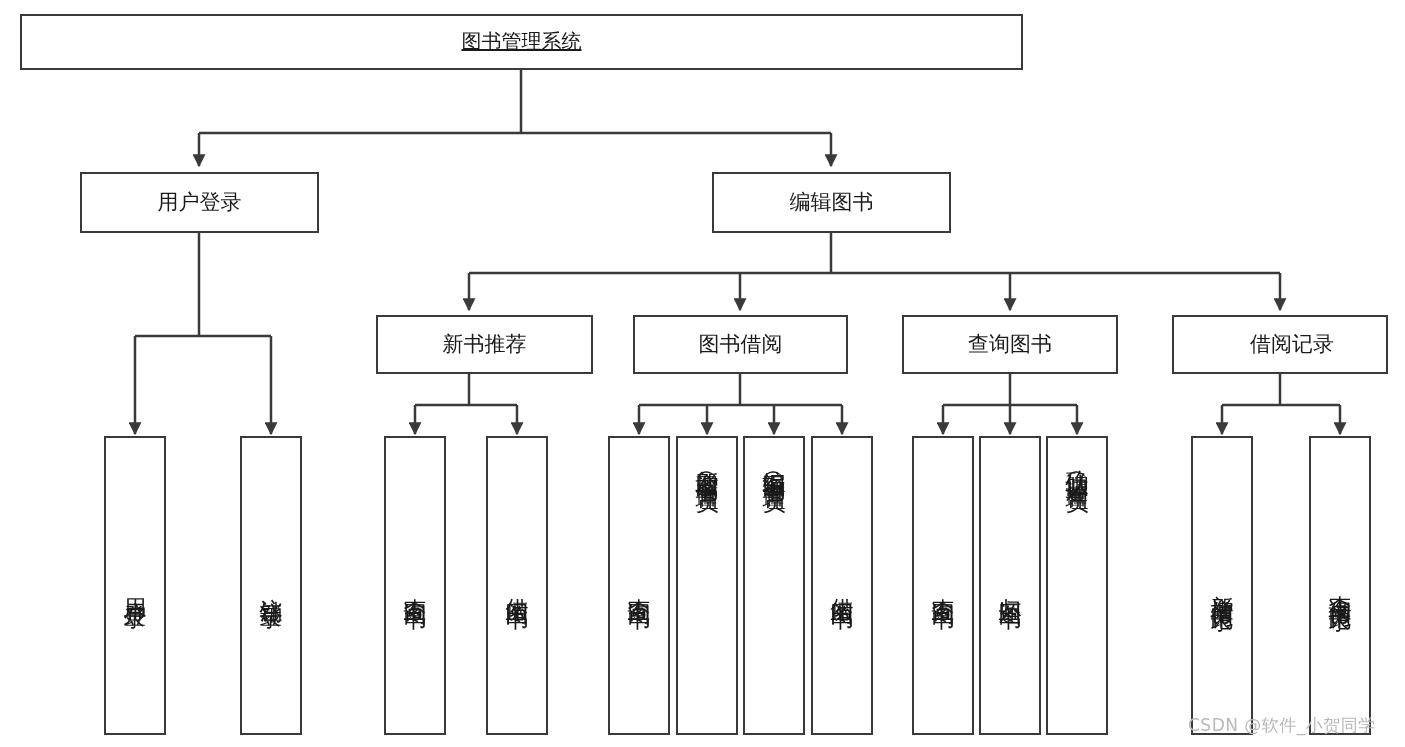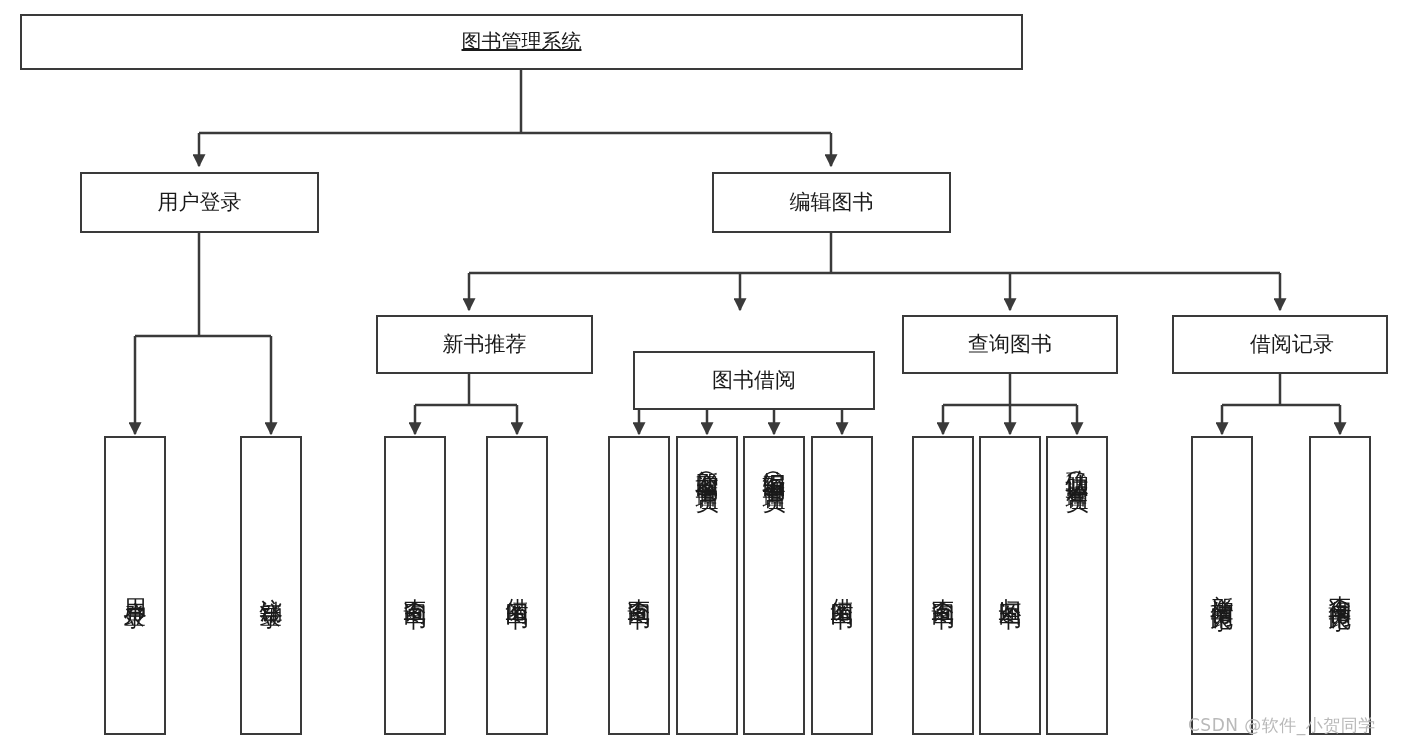--- a/index.html
+++ b/index.html
@@ -136,21 +136,21 @@
   <div class="node h" style="left:80px; top:172px; width:239px; height:61px;">
     <span class="lbl">用户登录</span>
   </div>
   <div class="node h" style="left:712px; top:172px; width:239px; height:61px;">
     <span class="lbl">编辑图书</span>
   </div>
 
   <div class="node h" style="left:361px; top:315px; width:217px; height:59px;margin-left:15px;">
     <span class="lbl">新书推荐</span>
   </div>
-  <div class="node h" style="left:633px; top:315px; width:242px; height:59px;margin-top:36px;">
+  <div class="node h" style="left:633px; top:315px; width:215px; height:59px;">
     <span class="lbl">图书借阅</span>
   </div>
   <div class="node h" style="left:902px; top:315px; width:216px; height:59px;">
     <span class="lbl">查询图书</span>
   </div>
   <div class="node h" style="left:1172px; top:315px; width:216px; height:59px;padding-left:24px;">
     <span class="lbl">借阅记录</span>
   </div>
 
   <div class="node v mid" style="left:104px; top:436px; width:62px; height:299px;">

